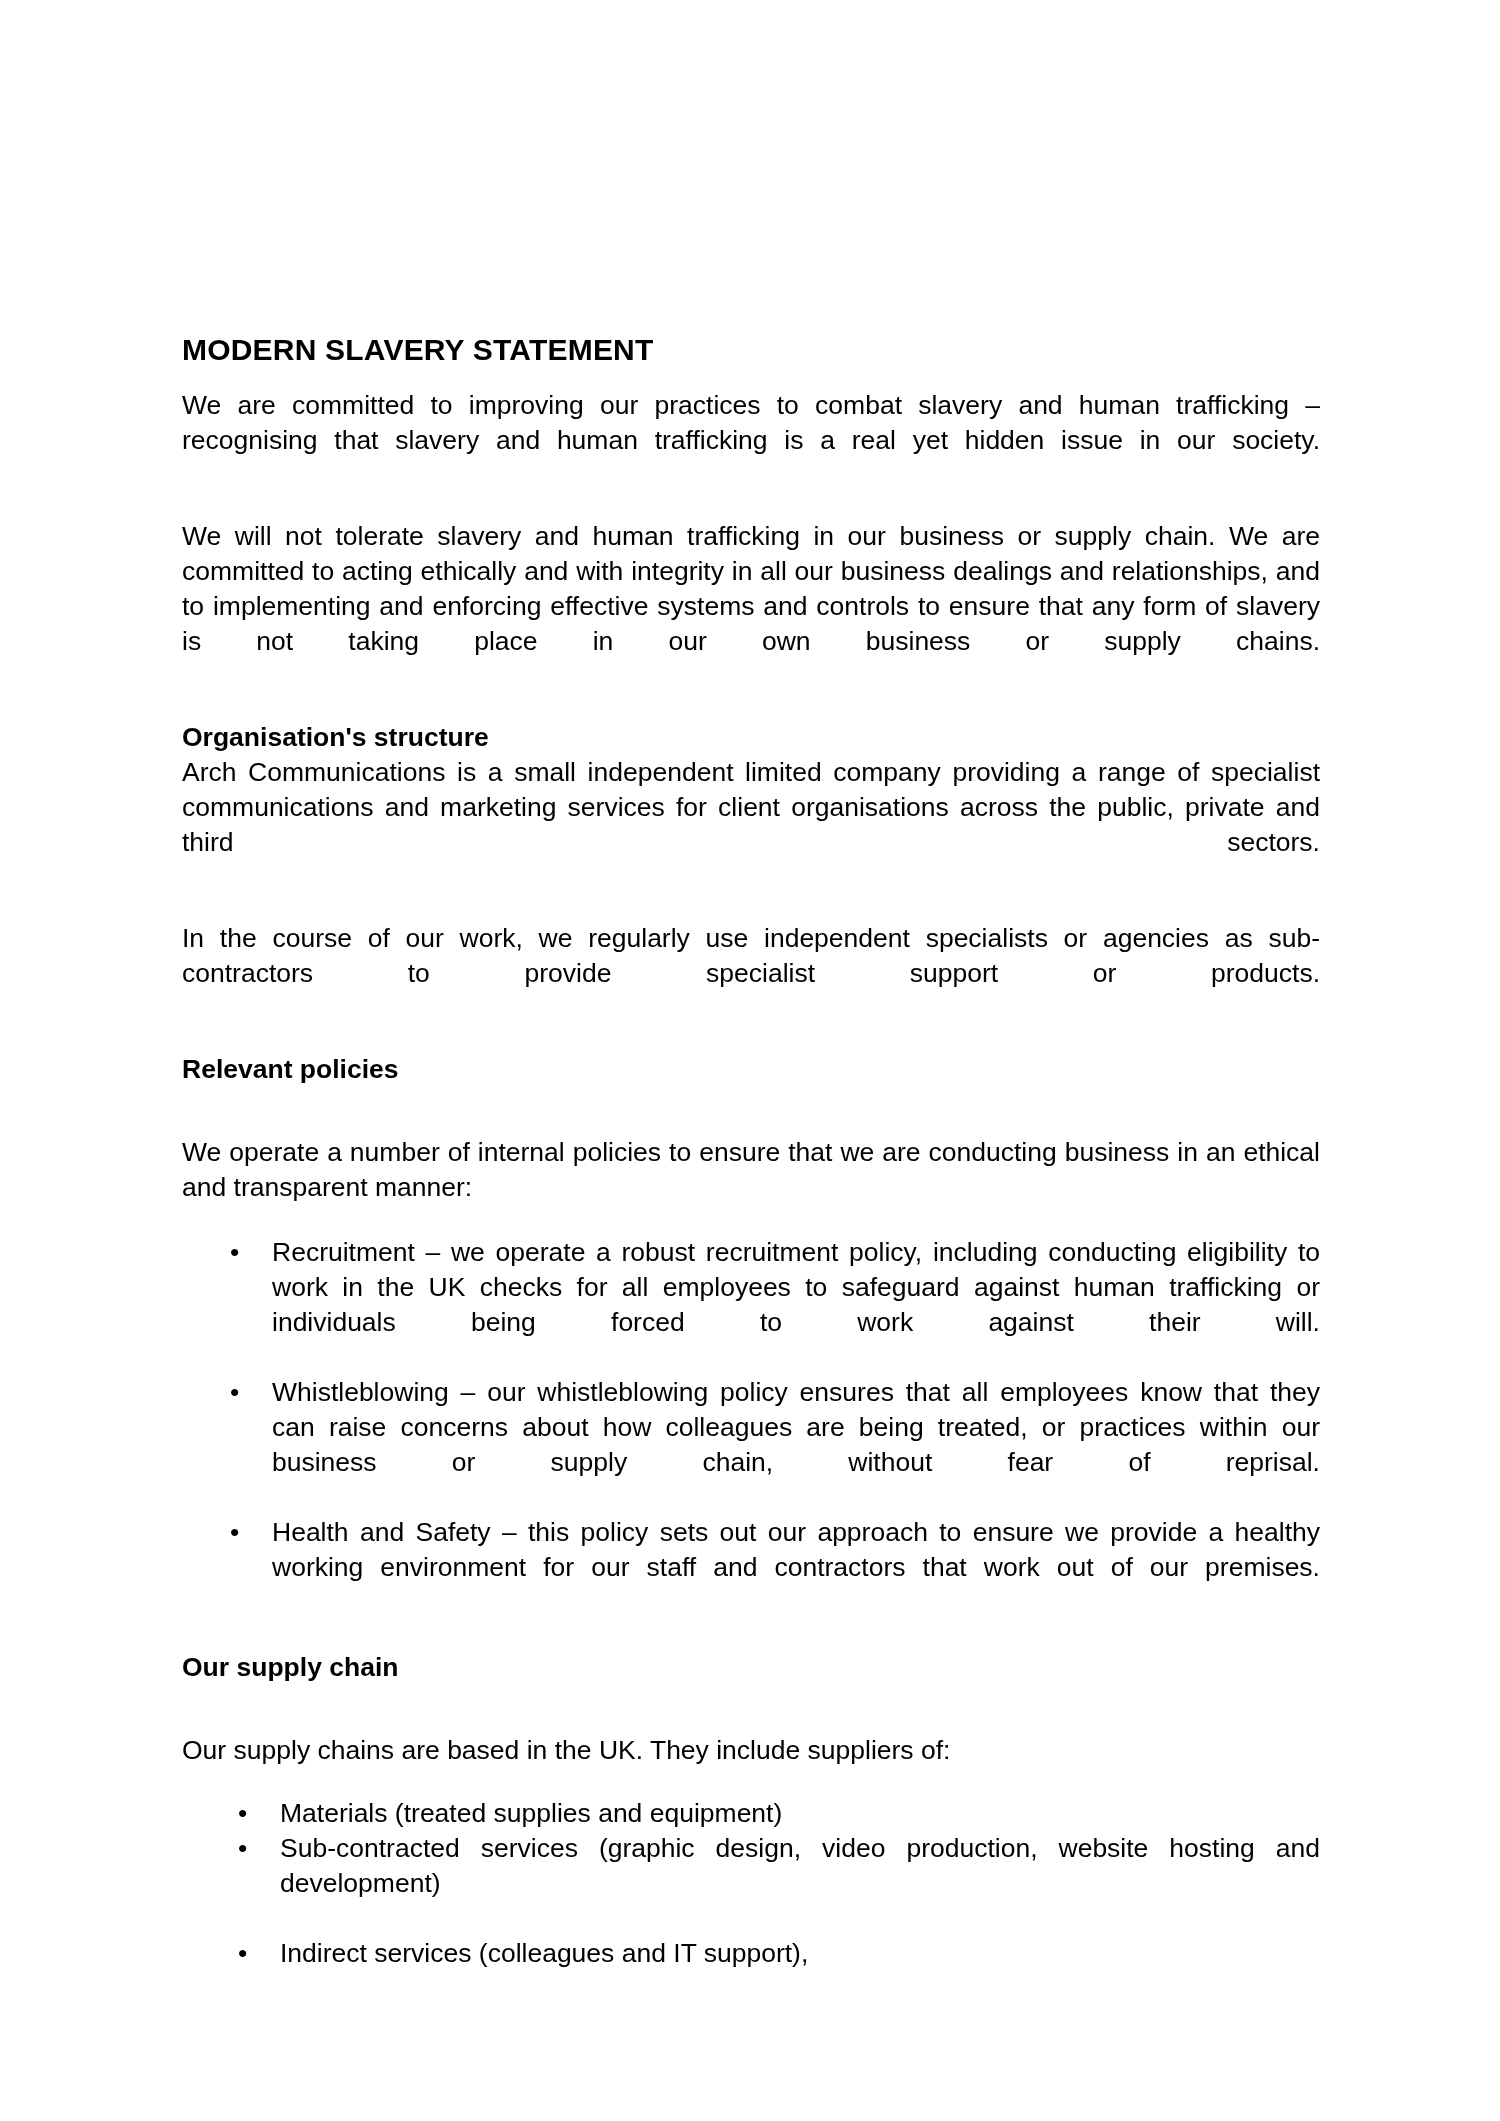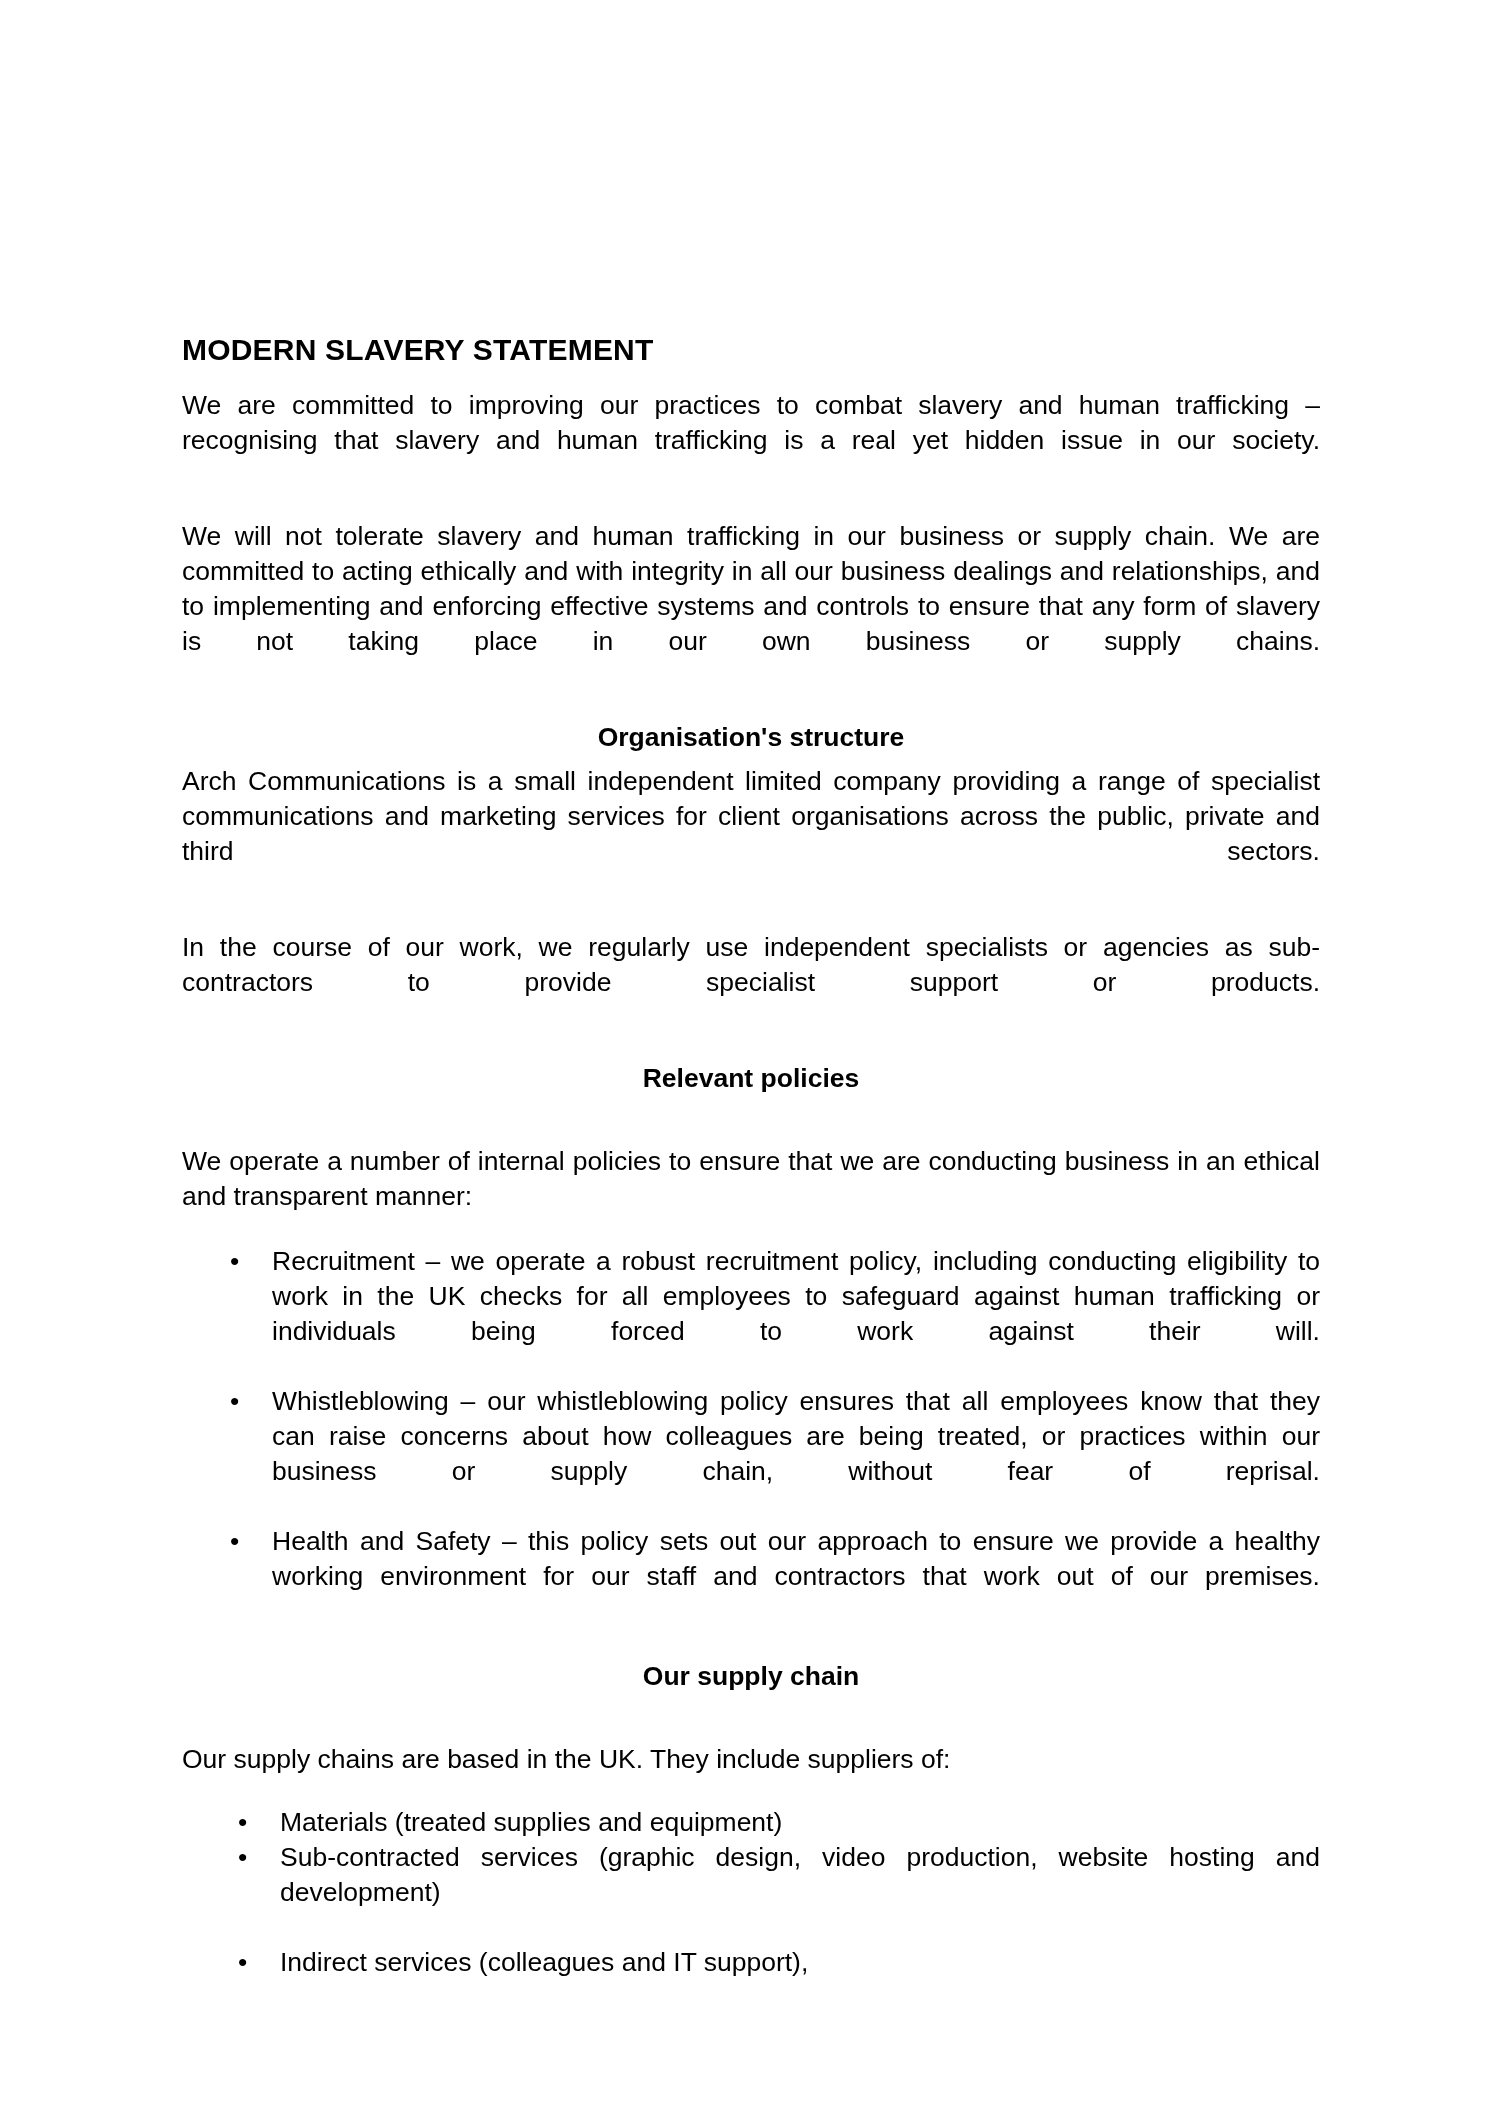--- a/index.html
+++ b/index.html
@@ -59,25 +59,25 @@
     font-size: 26.5px;
     line-height: 35px;
     text-align: justify;
     text-justify: inter-word;
   }
   p.para.tight {
     margin-bottom: 0;
     margin-top: 48px;
   }
   h2.heading {
-    margin: 9px;
+    margin: 0;
     font-size: 26.5px;
     line-height: 35px;
     font-weight: bold;
-    text-align: center;
+    text-align: left;
   }
 
   ul.bullets {
     list-style: none;
     margin: 0;
     padding: 0;
   }
   ul.bullets.first-list {
     margin-top: 30px;
     margin-bottom: 30px;

